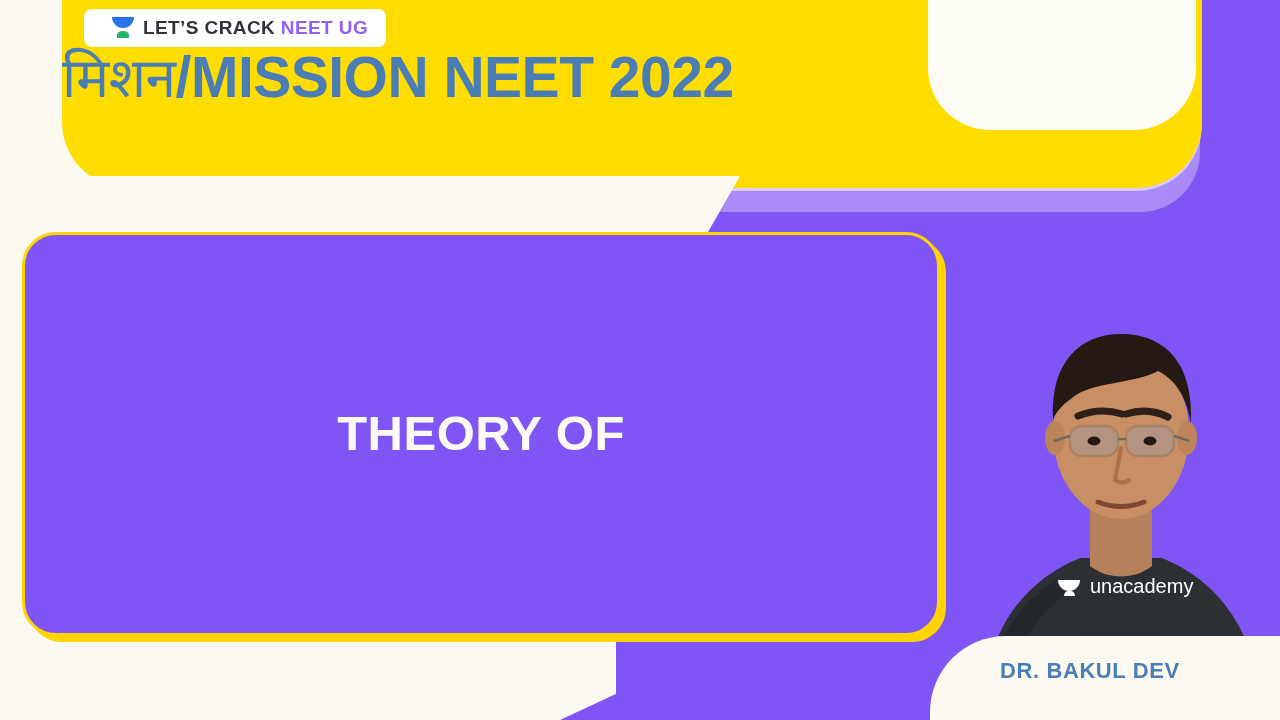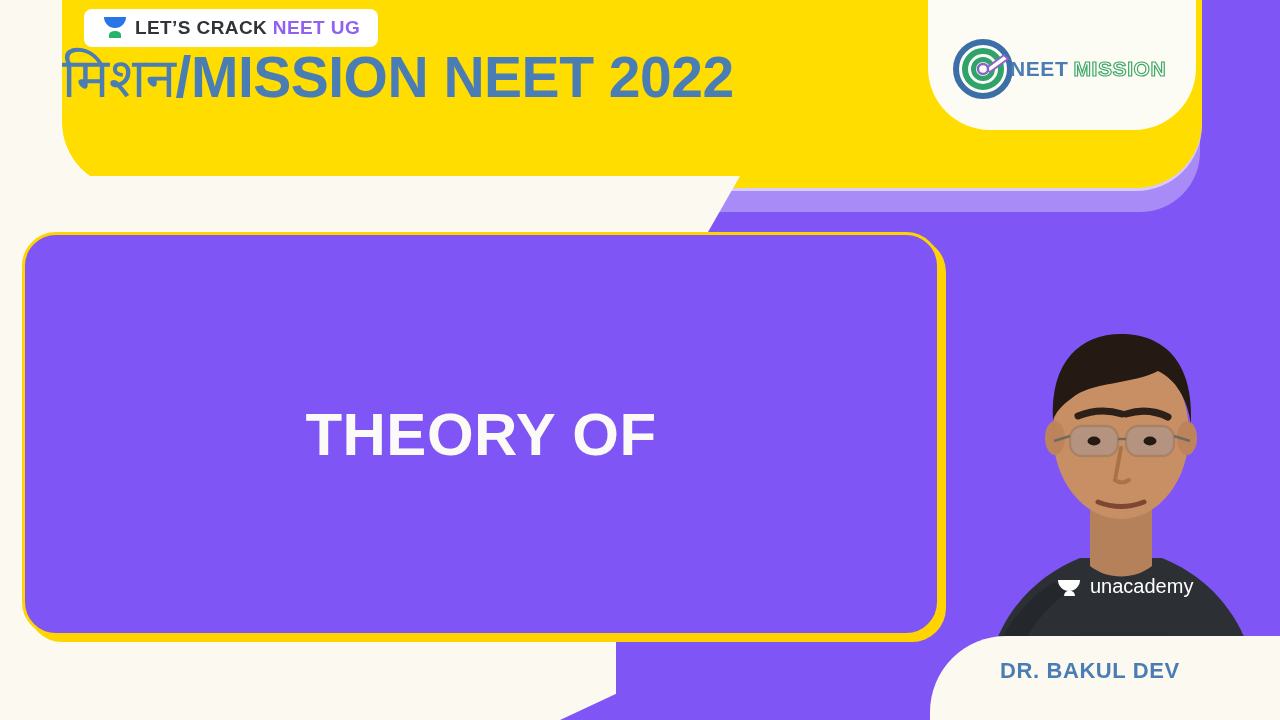--- a/index.html
+++ b/index.html
@@ -85,21 +85,21 @@
     border-bottom-left-radius: 62px;
     border-bottom-right-radius: 62px;
   }
 
   
   .badge-pill {
     position: absolute;
     left: 84px;
     top: 9px;
     height: 38px;
-    padding: 0 18px 0 20px;
+    padding: 0 18px 0 28px;
     background: #FFFFFF;
     border-radius: 8px;
     display: flex;
     align-items: center;
     gap: 9px;
   }
   .una-mark {
     position: relative;
     width: 22px;
     height: 26px;
@@ -188,21 +188,21 @@
     border: 3px solid #FFD400;
     box-sizing: border-box;
     box-shadow: 6px 6px 0 0 #FFD400;
     display: flex;
     align-items: center;
     justify-content: center;
   }
   .topic-text {
     text-align: right;
     color: #FBFAF6;
-    font-size: 60px;
+    font-size: 49px;
     font-weight: 700;
     line-height: 1.25;
     letter-spacing: 0.5px;
     padding: 0 20px;
   }
 
   
   .presenter {
     position: absolute;
     left: 962px;
@@ -249,32 +249,20 @@
   <div class="badge-pill">
     <span class="una-mark">
       <span class="bowl-top"></span>
       <span class="bowl-bottom"></span>
     </span>
     <span class="badge-text"><span>LET’S CRACK </span><span class="accent">NEET UG</span></span>
   </div>
 
   <div class="mission-title"><span class="hi">मिशन</span><span>/</span><span>MISSION NEET 2022</span></div>
 
-  <div class="nm-logo">
-    <span class="nm-target">
-      <svg viewBox="0 0 62 62" width="62" height="62" aria-hidden="true">
-        <circle cx="31" cy="31" r="27" fill="none" stroke="#3C6FA8" stroke-width="6"></circle>
-        <circle cx="31" cy="31" r="18" fill="none" stroke="#2FA36B" stroke-width="6"></circle>
-        <circle cx="31" cy="31" r="9.5" fill="none" stroke="#2FA36B" stroke-width="5"></circle>
-        <path d="M33 31 L52 17 L56 21 L38 34 Z" fill="#FDFCF4" stroke="#8A63C8" stroke-width="2" stroke-linejoin="round"></path>
-        <circle cx="31" cy="31" r="5" fill="#FDFCF4" stroke="#8A63C8" stroke-width="2.4"></circle>
-      </svg>
-    </span>
-    <span class="nm-words"><span class="neet">NEET</span><span class="mission">MISSION</span></span>
-  </div>
 
   <div class="topic-card">
     <div class="topic-text">
       <div>THEORY OF</div>
     </div>
   </div>
 
   <div class="presenter">
     <svg viewBox="0 0 318 462" width="318" height="462" aria-hidden="true">
       <defs>

